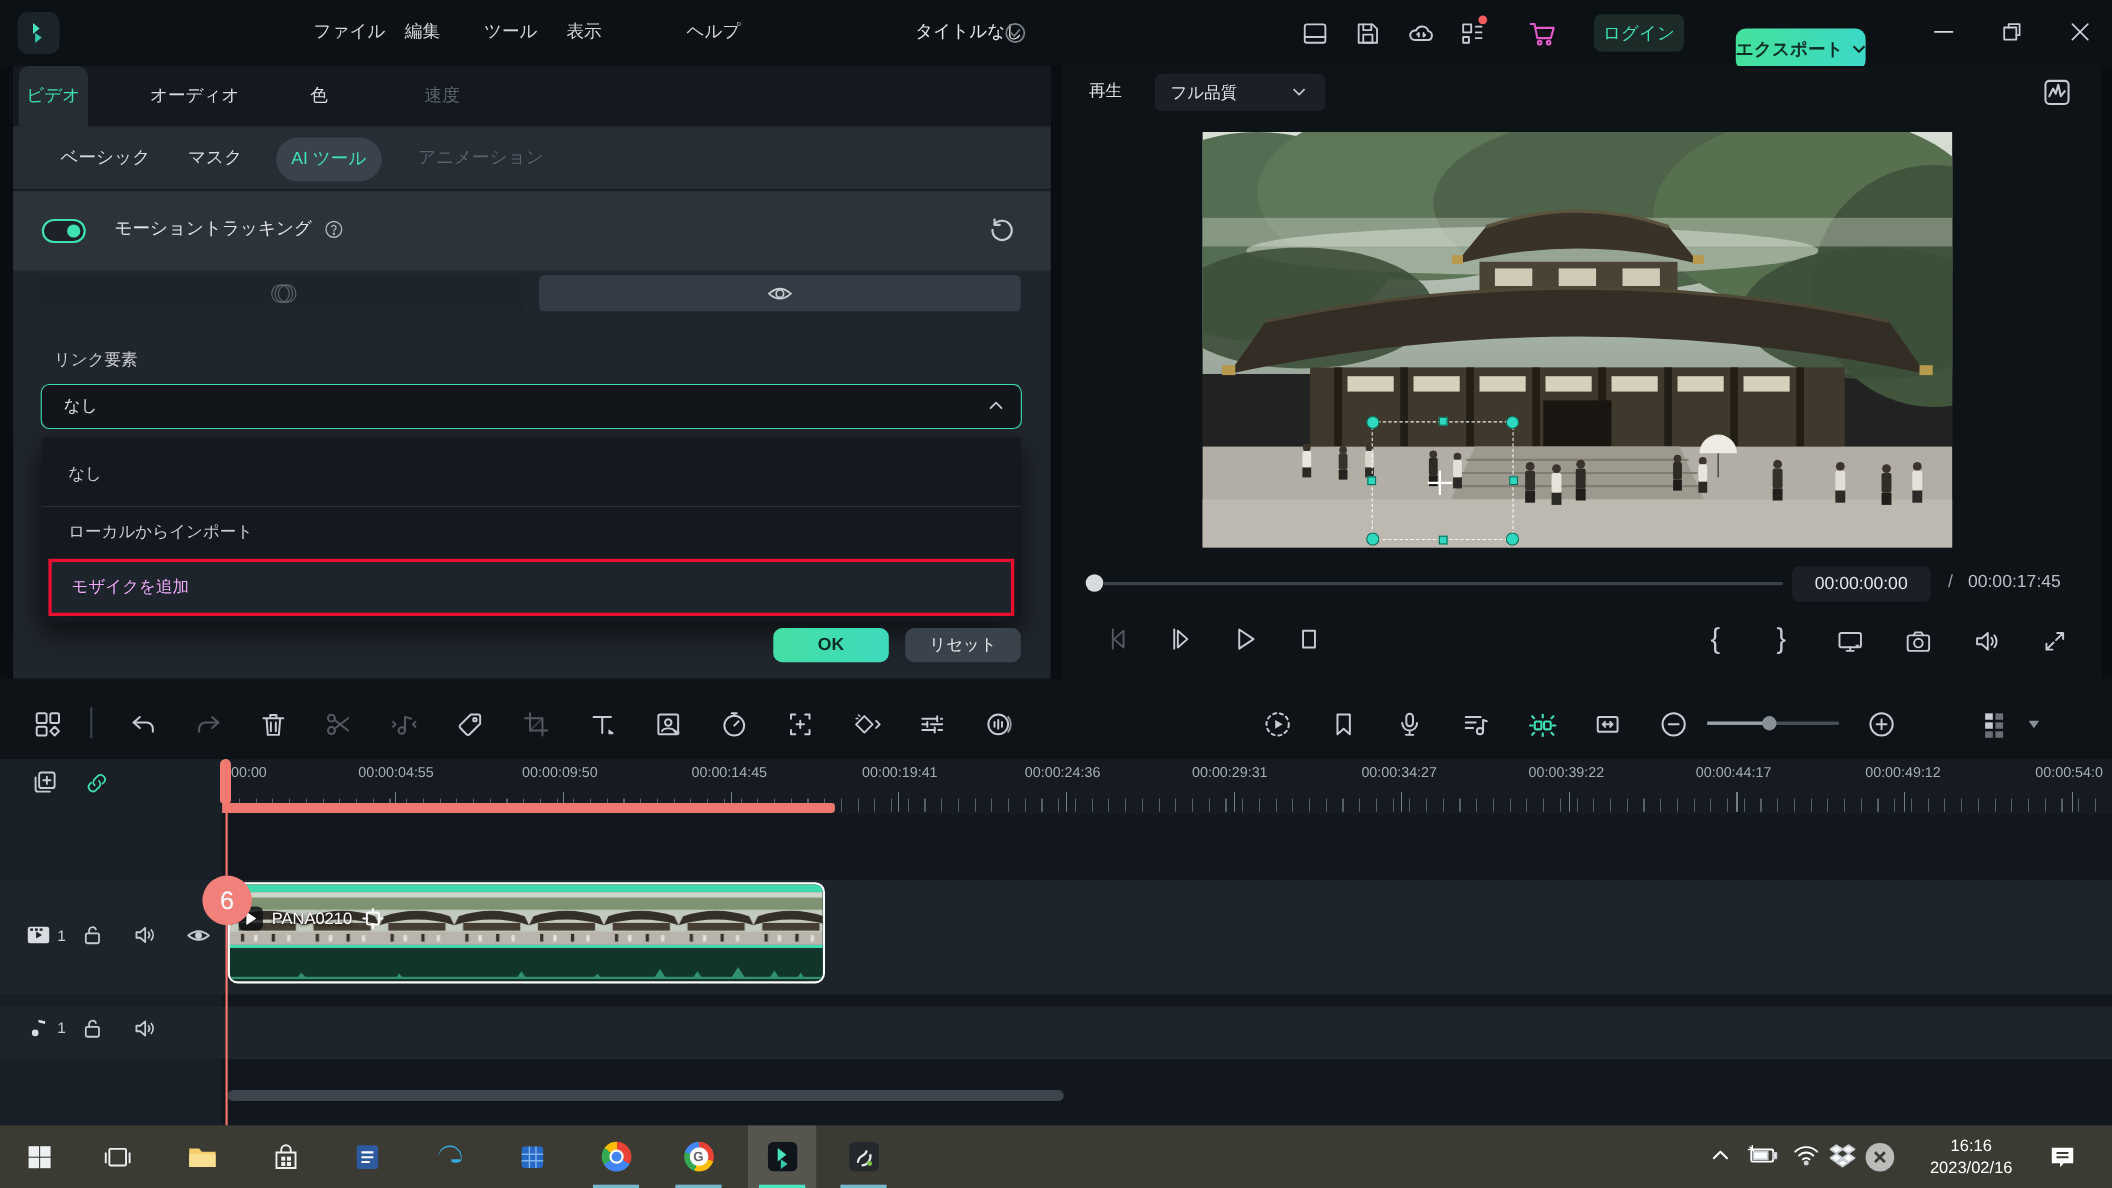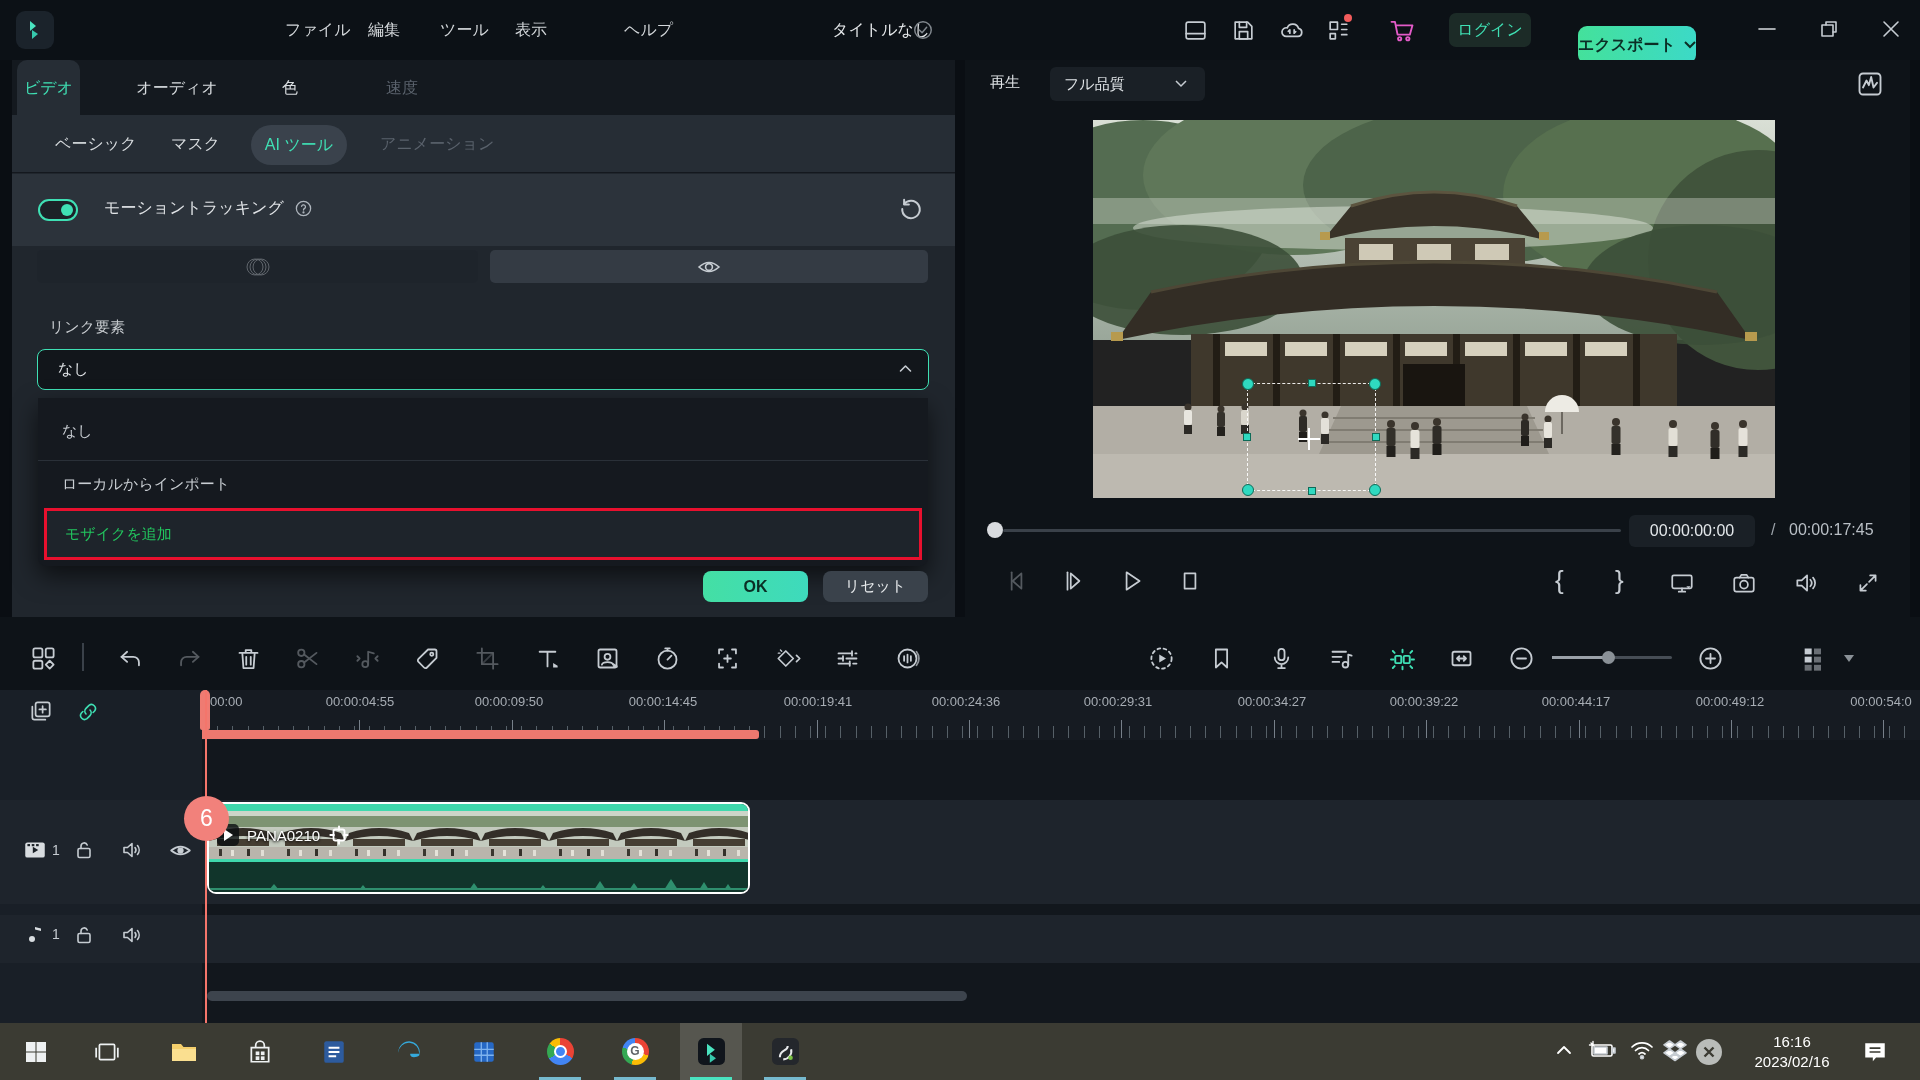--- a/index.html
+++ b/index.html
@@ -212,21 +212,21 @@
             <path d="M1.5 7 L6.5 2 L11.5 7" stroke="#c6ccd2" fill="none" stroke-width="1.6"></path>
           </svg>
       </span>
     </div>
 
     <div class="list">
       <div class="opt" style="top:10px">なし</div>
       <div class="r" style="left:0;top:62px;width:890px;height:1px;background:#2a3038"></div>
       <div class="opt" style="top:63px">ローカルからインポート</div>
       <div class="annot">
-        <div class="opt" style="top:0;height:46px;line-height:46px;padding-left:18px;color:#22c55e">モザイクを追加</div>
+        <div class="opt" style="top:0;height:46px;line-height:46px;padding-left:18px;color:#f0abfc">モザイクを追加</div>
       </div>
     </div>
 
     <div class="btn-ok">OK</div>
     <div class="btn-reset">リセット</div>
   </div>
 
   <div class="rpanel">
     <span class="r" style="left:25px;top:13px;font-size:15px;color:#dfe3e6">再生</span>
     <div class="quality">

